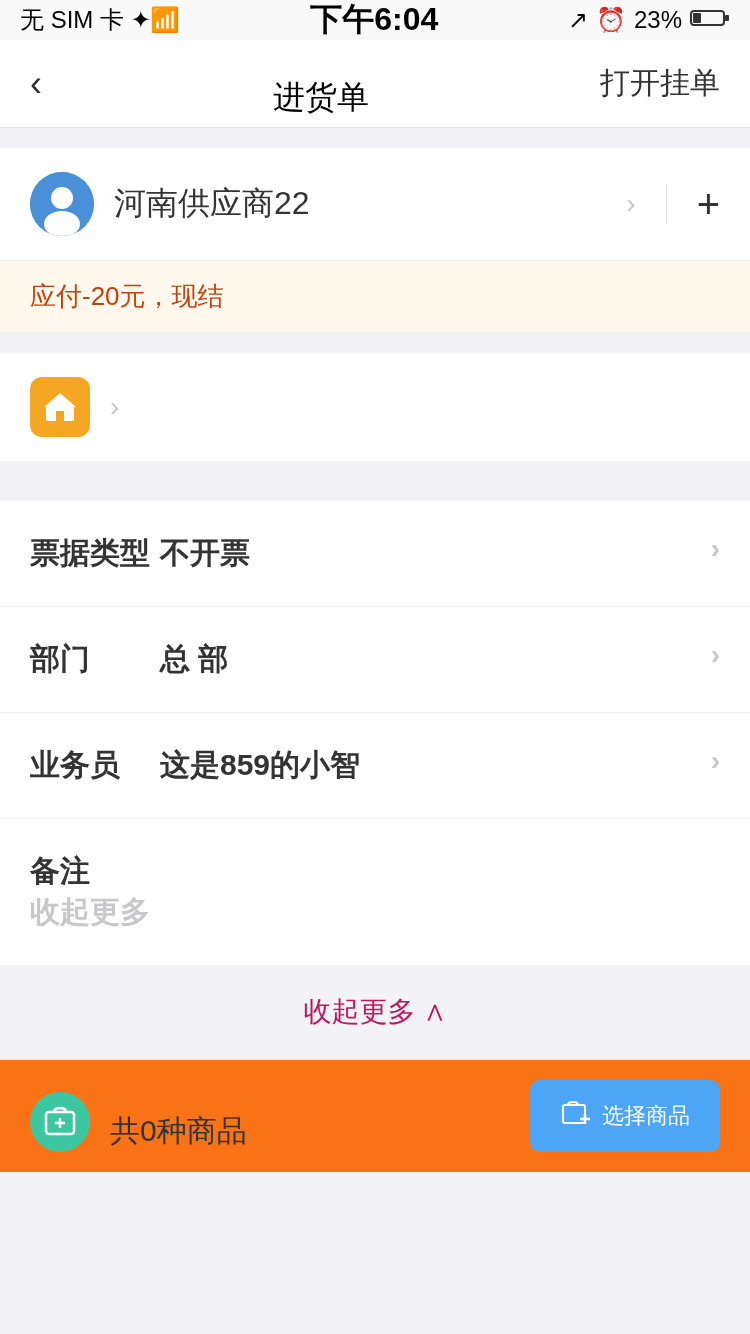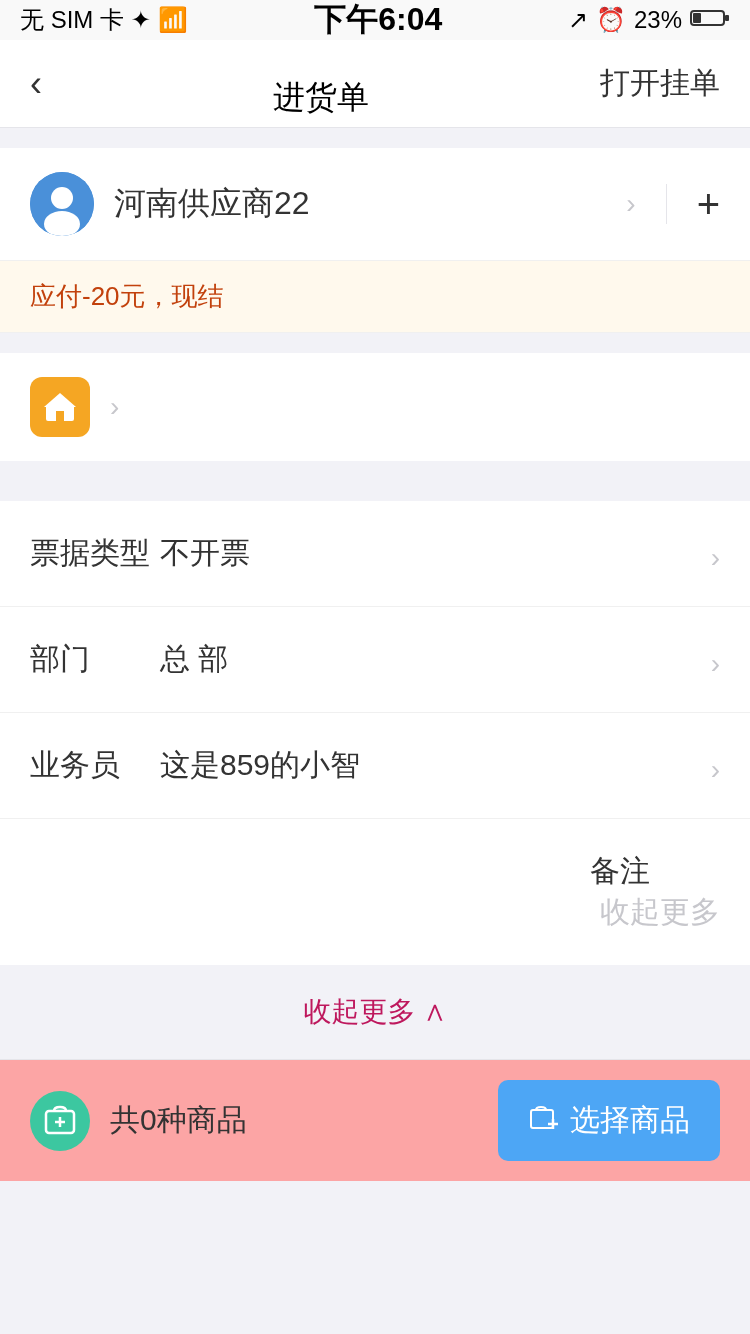--- a/index.html
+++ b/index.html
@@ -20,21 +20,21 @@
       display: flex;
       align-items: center;
       justify-content: space-between;
       padding: 0 20px;
       font-size: 24px;
       font-weight: 500;
     }
     .status-left {
       display: flex;
       align-items: center;
-      gap: 8px;
+      gap: 0;
     }
     .status-center {
       font-size: 32px;
       font-weight: 600;
     }
     .status-right {
       display: flex;
       align-items: center;
       gap: 8px;
       font-size: 24px;
@@ -159,25 +159,26 @@
       color: #333;
     }
 
     
     .form-section {
       background: #fff;
       margin-top: 20px;
     }
     .form-row {
       display: flex;
-      align-items: flex-end;
+      align-items: flex-start;
       padding: 32px 30px;
       border-bottom: 1px solid #f0f0f0;
       background: #fff;
       min-height: 90px;
+      font-weight: bold;
     }
     .form-row:last-child {
       border-bottom: none;
     }
     .form-label {
       font-size: 30px;
       color: #333;
       width: 130px;
       flex-shrink: 0;
     }
@@ -207,23 +208,23 @@
       cursor: pointer;
     }
     .collapse-text {
       font-size: 28px;
       color: #be185d;
     }
 
     
     .bottom-bar {
       display: flex;
-      align-items: center;
+      align-items: flex-end;
       padding: 20px 30px;
-      background: #fca5a5;
+      background: #f97316;
       border-top: 1px solid #e5e5ea;
       margin-top: 0;
     }
     .product-icon-wrap {
       width: 60px;
       height: 60px;
       border-radius: 50%;
       background: #3cc7a0;
       display: flex;
       align-items: center;
@@ -235,21 +236,21 @@
       flex: 1;
       font-size: 30px;
       color: #333;
     }
     .select-btn {
       background: #4da6f5;
       color: #fff;
       border: none;
       border-radius: 10px;
       padding: 20px 30px;
-      font-size: 30px;
+      font-size: 22px;
       display: flex;
       align-items: center;
       gap: 10px;
       cursor: pointer;
     }
 
     .gray-area {
       flex: 1;
       background: #f2f2f7;
     }

